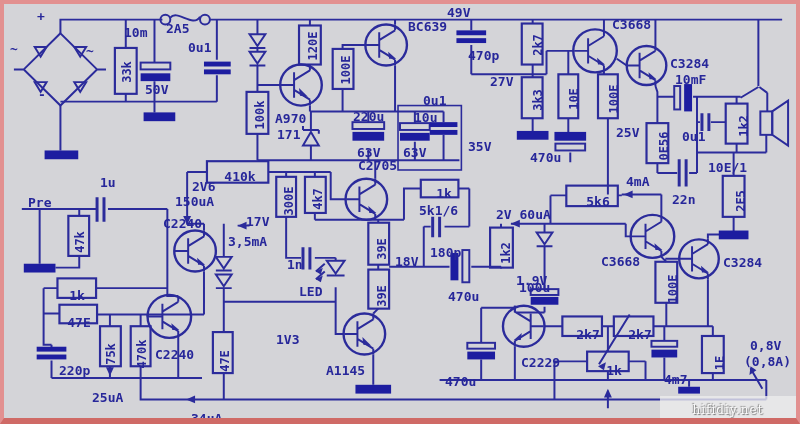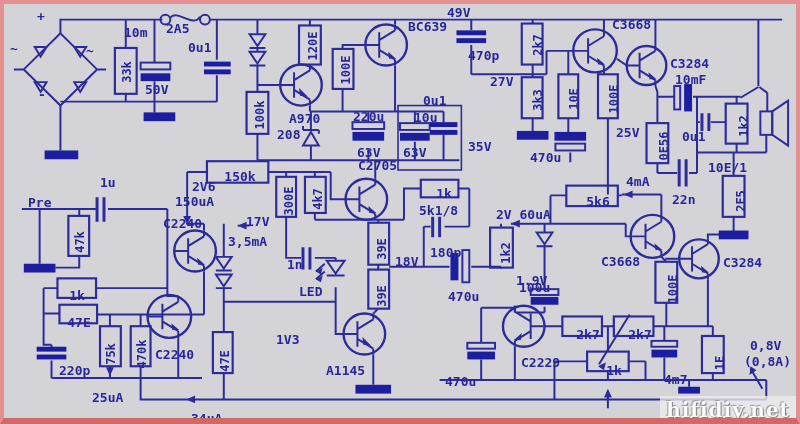--- a/index.html
+++ b/index.html
@@ -23,21 +23,21 @@
     position:absolute;color:#27279a;font-weight:bold;font-size:13px;
     line-height:1;white-space:pre;letter-spacing:0;
   }
   .cl{transform:translate(-50%,-50%);}
   .vl{transform:translate(-50%,-50%) rotate(-90deg);font-size:12px;}
   .wm{
     position:absolute;left:656px;top:392px;width:136px;height:27px;
     background:rgba(236,236,236,0.78);display:flex;align-items:center;justify-content:center;
   }
   .wm span{
-    font-family:"DejaVu Serif",serif;font-weight:bold;font-size:20px;color:#fafafa;
+    font-family:"DejaVu Serif",serif;font-weight:normal;font-size:12px;color:#fafafa;
     text-shadow:1px 1px 1px #777, -1px -1px 1px #999;letter-spacing:1px;line-height:1;
   }
 </style>
 </head>
 <body>
 
 <div class="frame">
 
   <svg class="art" viewBox="0 0 800 424" preserveAspectRatio="none">
 
@@ -313,22 +313,22 @@
   <span class="lbl" style="left:34px;top:84px">-</span>
   <span class="lbl" style="left:6px;top:38px">~</span>
   <span class="lbl" style="left:82px;top:40px">~</span>
   <span class="lbl" style="left:120px;top:22px">10m</span>
   <span class="lbl" style="left:141px;top:79px">50V</span>
   <span class="lbl vl" style="left:123px;top:68px">33k</span>
   <span class="lbl" style="left:184px;top:37px">0u1</span>
 
   <span class="lbl vl" style="left:309px;top:42px">120E</span>
   <span class="lbl vl" style="left:256px;top:111px">100k</span>
-  <span class="lbl" style="left:285px;top:108px">A970</span>
-  <span class="lbl" style="left:273px;top:124px">208</span>
+  <span class="lbl" style="left:271px;top:108px">A970</span>
+  <span class="lbl" style="left:273px;top:124px">171</span>
   <span class="lbl" style="left:404px;top:16px">BC639</span>
   <span class="lbl vl" style="left:342px;top:66px">100E</span>
   <span class="lbl" style="left:349px;top:106px">220u</span>
   <span class="lbl" style="left:353px;top:142px">63V</span>
   <span class="lbl" style="left:410px;top:107px">10u</span>
   <span class="lbl" style="left:399px;top:142px">63V</span>
   <span class="lbl" style="left:419px;top:90px">0u1</span>
   <span class="lbl" style="left:464px;top:136px">35V</span>
   <span class="lbl" style="left:354px;top:155px">C2705</span>
 
@@ -345,21 +345,21 @@
   <span class="lbl vl" style="left:660px;top:142px">0E56</span>
   <span class="lbl" style="left:671px;top:69px">10mF</span>
   <span class="lbl" style="left:678px;top:126px">0u1</span>
   <span class="lbl vl" style="left:740px;top:122px">1k2</span>
   <span class="lbl" style="left:704px;top:157px">10E/1</span>
   <span class="lbl vl" style="left:737px;top:197px">2E5</span>
   <span class="lbl" style="left:668px;top:189px">22n</span>
   <span class="lbl" style="left:622px;top:171px">4mA</span>
   <span class="lbl cl" style="left:594px;top:197px">5k6</span>
 
-  <span class="lbl cl" style="left:236px;top:172px">150k</span>
+  <span class="lbl cl" style="left:236px;top:172px">410k</span>
   <span class="lbl" style="left:188px;top:176px">2V6</span>
   <span class="lbl" style="left:171px;top:191px">150uA</span>
   <span class="lbl" style="left:159px;top:213px">C2240</span>
   <span class="lbl" style="left:242px;top:211px">17V</span>
   <span class="lbl" style="left:224px;top:231px">3,5mA</span>
   <span class="lbl vl" style="left:285px;top:197px">300E</span>
   <span class="lbl vl" style="left:314px;top:195px">4k7</span>
   <span class="lbl" style="left:283px;top:254px">1n</span>
   <span class="lbl" style="left:295px;top:281px">LED</span>
   <span class="lbl vl" style="left:378px;top:245px">39E</span>
@@ -375,21 +375,21 @@
   <span class="lbl cl" style="left:75px;top:318px">47E</span>
   <span class="lbl" style="left:55px;top:360px">220p</span>
   <span class="lbl vl" style="left:107px;top:350px">75k</span>
   <span class="lbl vl" style="left:138px;top:350px">470k</span>
   <span class="lbl" style="left:88px;top:387px">25uA</span>
   <span class="lbl" style="left:151px;top:344px">C2240</span>
   <span class="lbl vl" style="left:221px;top:357px">47E</span>
   <span class="lbl" style="left:187px;top:408px">34uA</span>
 
   <span class="lbl cl" style="left:440px;top:189px">1k</span>
-  <span class="lbl" style="left:415px;top:200px">5k1/8</span>
+  <span class="lbl" style="left:415px;top:200px">5k1/6</span>
   <span class="lbl" style="left:426px;top:242px">180p</span>
   <span class="lbl" style="left:444px;top:286px">470u</span>
   <span class="lbl vl" style="left:502px;top:249px">1k2</span>
   <span class="lbl" style="left:492px;top:204px">2V 60uA</span>
   <span class="lbl" style="left:512px;top:270px">1.9V</span>
   <span class="lbl" style="left:515px;top:277px">100u</span>
   <span class="lbl" style="left:597px;top:251px">C3668</span>
   <span class="lbl" style="left:719px;top:252px">C3284</span>
   <span class="lbl vl" style="left:669px;top:285px">100E</span>
 

